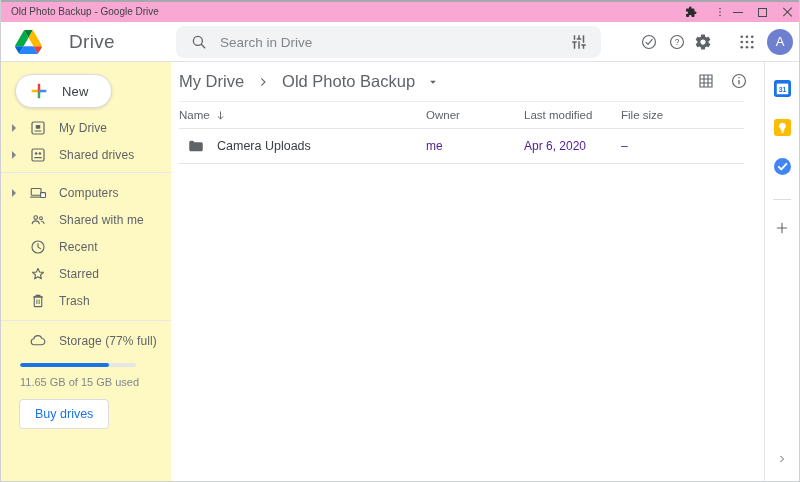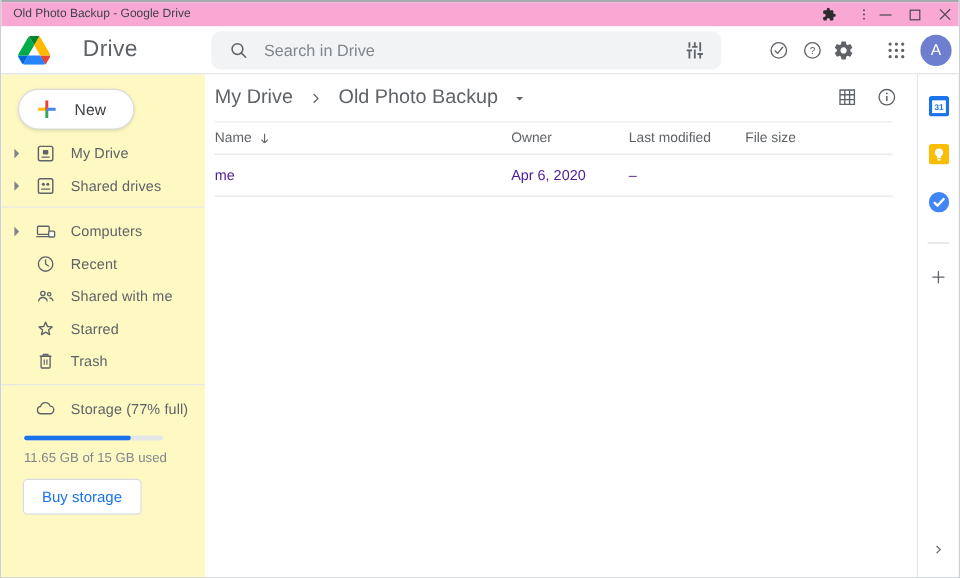--- a/index.html
+++ b/index.html
@@ -212,40 +212,40 @@
           <rect x="3" y="6" width="13" height="9" rx="1" fill="none" stroke="#5f6368" stroke-width="1.5"></rect>
           <path d="M1.5 17.5h15" stroke="#5f6368" stroke-width="1.5"></path>
           <rect x="15.5" y="11.5" width="6.5" height="6.5" rx="1" fill="#fff" stroke="#5f6368" stroke-width="1.5"></rect>
         </svg>
         <span class="nav-label">Computers</span>
       </div>
 
       <div class="nav-item">
         <span class="arrow"></span>
         <svg class="nav-ic" viewBox="0 0 24 24">
-          <circle cx="12" cy="12" r="8" fill="none" stroke="#5f6368" stroke-width="1.5"></circle>
-          <path d="M12 7.5V12l3.2 2.2" fill="none" stroke="#5f6368" stroke-width="1.5" stroke-linecap="round"></path>
-        </svg>
-        <span class="nav-label">Recent</span>
-      </div>
-
-      <div class="nav-item">
-        <span class="arrow"></span>
-        <svg class="nav-ic" viewBox="0 0 24 24">
           <circle cx="9" cy="8.8" r="2.4" fill="none" stroke="#5f6368" stroke-width="1.5"></circle>
           <path d="M4.3 16.8c.6-2.6 2.7-3.6 4.7-3.6s4.1 1 4.7 3.6" fill="none" stroke="#5f6368" stroke-width="1.5" stroke-linecap="round"></path>
           <circle cx="16" cy="9.6" r="1.9" fill="none" stroke="#5f6368" stroke-width="1.4"></circle>
           <path d="M16.6 13.6c1.7.2 3.1 1.2 3.6 3.2" fill="none" stroke="#5f6368" stroke-width="1.4" stroke-linecap="round"></path>
         </svg>
         <span class="nav-label">Shared with me</span>
       </div>
 
       <div class="nav-item">
         <span class="arrow"></span>
         <svg class="nav-ic" viewBox="0 0 24 24">
+          <circle cx="12" cy="12" r="8" fill="none" stroke="#5f6368" stroke-width="1.5"></circle>
+          <path d="M12 7.5V12l3.2 2.2" fill="none" stroke="#5f6368" stroke-width="1.5" stroke-linecap="round"></path>
+        </svg>
+        <span class="nav-label">Recent</span>
+      </div>
+
+      <div class="nav-item">
+        <span class="arrow"></span>
+        <svg class="nav-ic" viewBox="0 0 24 24">
           <path d="M12 4.6l2.1 4.8 5.2.45-4 3.45 1.2 5.1L12 15.7l-4.5 2.7 1.2-5.1-4-3.45 5.2-.45z" fill="none" stroke="#5f6368" stroke-width="1.5" stroke-linejoin="round"></path>
         </svg>
         <span class="nav-label">Starred</span>
       </div>
 
       <div class="nav-item">
         <span class="arrow"></span>
         <svg class="nav-ic" viewBox="0 0 24 24">
           <path d="M5.5 6.5h13" stroke="#5f6368" stroke-width="1.5"></path>
           <path d="M9.5 6V4.5h5V6" fill="none" stroke="#5f6368" stroke-width="1.5"></path>
@@ -262,21 +262,21 @@
         <svg class="nav-ic" viewBox="0 0 24 24">
           <path d="M7 17a4 4 0 0 1-.6-7.96A5.5 5.5 0 0 1 17 8.6 4.2 4.2 0 0 1 16.8 17z" fill="none" stroke="#5f6368" stroke-width="1.5" stroke-linejoin="round"></path>
         </svg>
         <span class="nav-label">Storage (77% full)</span>
       </div>
 
       <div class="progress-track">
         <div class="progress-fill" style="width: 77%;"></div>
       </div>
       <div class="usage-text">11.65 GB of 15 GB used</div>
-      <button class="buy-btn">Buy storage</button>
+      <button class="buy-btn">Buy drives</button>
     </div>
 
     <div class="main">
       <div class="breadcrumb">
         <span class="crumb">My Drive</span>
         <svg width="16" height="16" viewBox="0 0 24 24">
           <path d="M9.5 6.5l5.5 5.5-5.5 5.5" fill="none" stroke="#5f6368" stroke-width="1.6"></path>
         </svg>
         <span class="crumb">Old Photo Backup</span>
         <svg width="14" height="14" viewBox="0 0 24 24" class="clickable">
@@ -303,20 +303,26 @@
             <svg width="13" height="13" viewBox="0 0 24 24">
               <path d="M12 4.5v14m0 0l-5-5m5 5l5-5" fill="none" stroke="#5f6368" stroke-width="1.7"></path>
             </svg>
           </div>
           <span>Owner</span>
           <span>Last modified</span>
           <span>File size</span>
         </div>
 
         <div class="trow">
+          <div class="cell-name">
+            <svg width="18" height="18" viewBox="0 0 24 24">
+              <path d="M10 5H5a2 2 0 0 0-2 2v10c0 1.1.9 2 2 2h14a2 2 0 0 0 2-2V9a2 2 0 0 0-2-2h-9l-2-2z" fill="#5f6368"></path>
+            </svg>
+            <span class="file-label">Camera Uploads</span>
+          </div>
           <span class="cell-dim">me</span>
           <span class="cell-dim">Apr 6, 2020</span>
           <span class="cell-dim">–</span>
         </div>
       </div>
     </div>
 
     <div class="panel">
       <div class="clickable">
         <svg width="17" height="17" viewBox="0 0 16 16">

